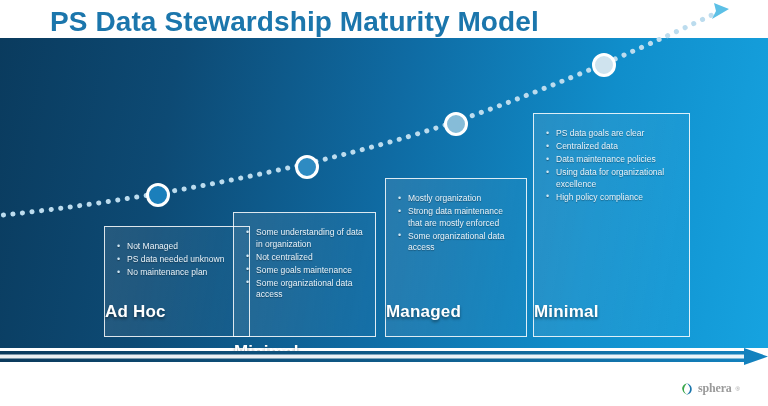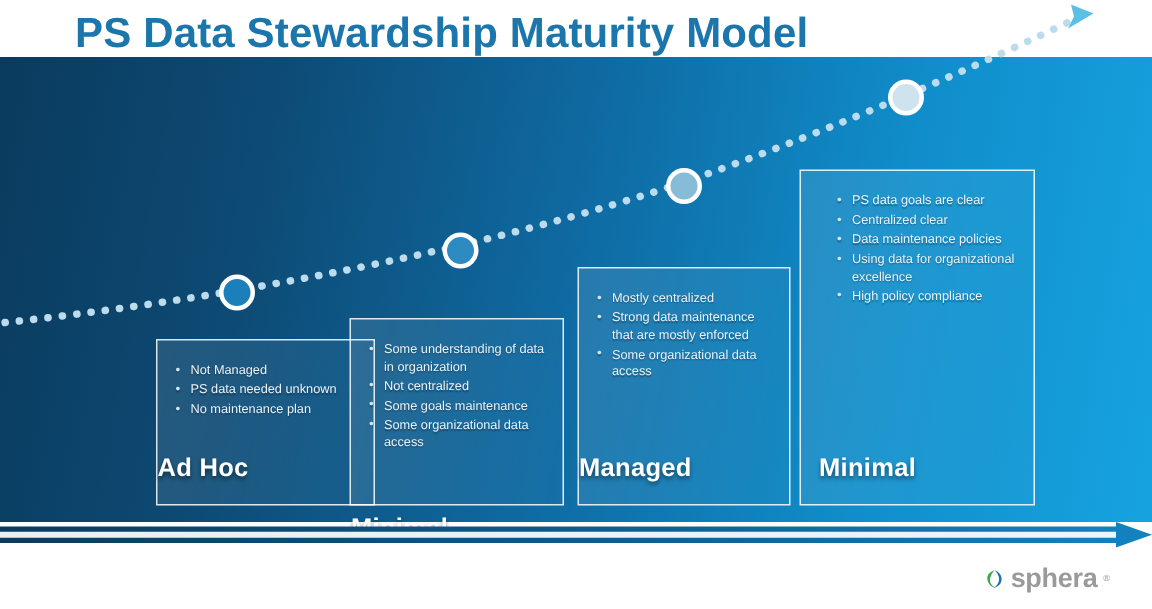--- a/index.html
+++ b/index.html
@@ -53,32 +53,32 @@
     font-size:17px;font-weight:bold;
     padding-bottom:14px;
     text-shadow:0 2px 3px rgba(0,0,0,.45);
     letter-spacing:.2px;
   }
 
   
   #col-0{left:84px;  top:226px; width:146px; height:111px;margin-left:20px;}
   #col-1{left:233px; top:212px; width:143px; height:125px;gap:39px;}
   #col-2{left:385px; top:178px; width:142px; height:159px;}
-  #col-3{left:533px; top:113px; width:157px; height:224px;padding-left:12px;}
+  #col-3{left:533px; top:113px; width:157px; height:224px;}
 
   
   .arrow-wrap{position:absolute;left:0;top:348px;width:768px;height:18px;}
 
   
   .logo{
     position:absolute;right:28px;bottom:10px;
     display:flex;align-items:center;gap:4px;
   }
   .logo .wordmark{
-    font-size:18px;font-weight:bold;color:#9a9a9a;letter-spacing:-.2px;
+    font-size:12px;font-weight:bold;color:#9a9a9a;letter-spacing:-.2px;font-family:Liberation Serif, serif;
   }
   .logo .tm{font-size:6px;color:#9a9a9a;vertical-align:super;}
 </style>
 </head>
 <body>
 
 <div id="slide">
 
   <div class="title">PS Data Stewardship Maturity Model</div>
 
@@ -98,31 +98,31 @@
       <li>Some understanding of data in organization</li>
       <li>Not centralized</li>
       <li>Some goals maintenance</li>
       <li>Some organizational data access</li>
     </ul>
     <div class="stage-label">Minimal</div>
   </div>
 
   <div class="col" id="col-2">
     <ul class="bullets">
-      <li>Mostly centralized</li>
+      <li>Mostly organization</li>
       <li>Strong data maintenance that are mostly enforced</li>
       <li>Some organizational data access</li>
     </ul>
     <div class="stage-label">Managed</div>
   </div>
 
   <div class="col" id="col-3">
     <ul class="bullets">
       <li>PS data goals are clear</li>
-      <li>Centralized clear</li>
+      <li>Centralized data</li>
       <li>Data maintenance policies</li>
       <li>Using data for organizational excellence</li>
       <li>High policy compliance</li>
     </ul>
     <div class="stage-label">Minimal</div>
   </div>
 
   <svg class="trend" viewBox="0 0 768 406">
     <path d="M -6 216 C 150 200, 330 165, 460 120 C 560 85, 660 40, 716 13" fill="none" stroke="#bcdcee" stroke-width="5" stroke-linecap="round" stroke-dasharray="0.1 9.5"></path>
     <polygon points="714,3 729,9 712,19 716,11" fill="#5cc0e6"></polygon>

